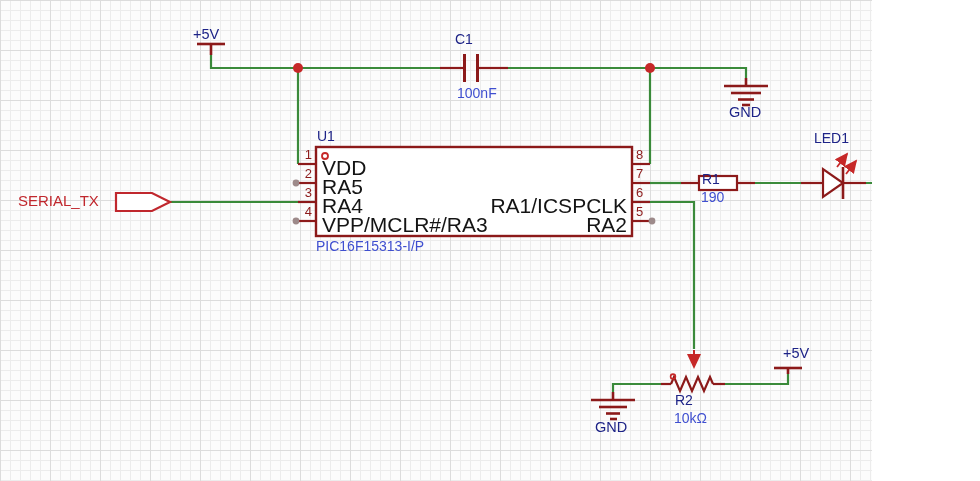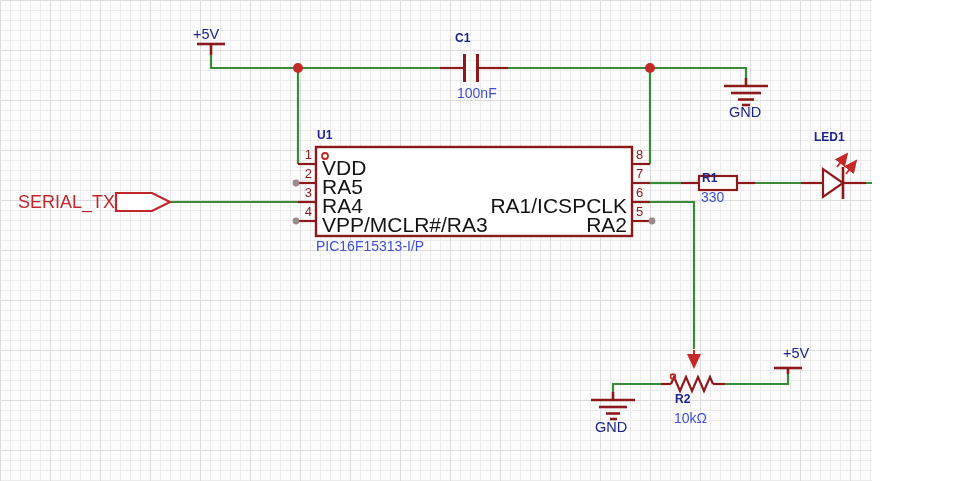--- a/index.html
+++ b/index.html
@@ -13,24 +13,24 @@
       linear-gradient(to right, #dcdcdc 1px, transparent 1px),
       linear-gradient(to bottom, #dcdcdc 1px, transparent 1px),
       linear-gradient(to right, #ececec 1px, transparent 1px),
       linear-gradient(to bottom, #ececec 1px, transparent 1px);
     background-size: 50px 50px, 50px 50px, 10px 10px, 10px 10px;
     font-family:"Liberation Sans", sans-serif;
     padding-left:36px;
   }
   svg.layer { position:absolute; left:0; top:0; }
   .txt { position:absolute; white-space:nowrap; line-height:1.1; }
-  .ref  { color:#1d2387; font-size:12px;font-weight:bold; }
+  .ref  { color:#1d2387; font-size:14px; }
   .val  { color:#3f4fd0; font-size:14px; }
   .pwr  { color:#1d2387; font-size:14.5px; }
-  .net  { color:#c0272d; font-size:18px; }
+  .net  { color:#c0272d; font-size:15px; }
   .pname{ color:#141414; font-size:21px; }
   .pnum { color:#8c1a1a; font-size:13px; }
   .ra   { text-align:right; }
 </style>
 </head>
 <body>
 
 <div class="canvas">
 
   <svg class="layer" width="980" height="481" viewBox="0 0 980 481">
@@ -165,21 +165,21 @@
 
   <div class="txt pnum" style="left:636px; top:148px;">8</div>
   <div class="txt pnum" style="left:636px; top:167px;">7</div>
   <div class="txt pnum" style="left:636px; top:186px;">6</div>
   <div class="txt pnum" style="left:636px; top:205px;">5</div>
 
   <div class="txt pname ra" style="left:421px; top:194px; width:206px;">RA1/ICSPCLK</div>
   <div class="txt pname ra" style="left:421px; top:213px; width:206px;">RA2</div>
 
   <div class="txt ref" style="left:702px; top:172px;">R1</div>
-  <div class="txt val" style="left:701px; top:190px;">330</div>
+  <div class="txt val" style="left:701px; top:190px;">190</div>
 
   <div class="txt ref" style="left:814px; top:131px;">LED1</div>
   <div class="txt pwr" style="left:921px; top:221px;">GND</div>
 
   <div class="txt ref" style="left:675px; top:393px;">R2</div>
   <div class="txt val" style="left:674px; top:411px;">10kΩ</div>
   <div class="txt pwr" style="left:595px; top:420px;">GND</div>
   <div class="txt pwr" style="left:783px; top:346px;">+5V</div>
 
 </div>

